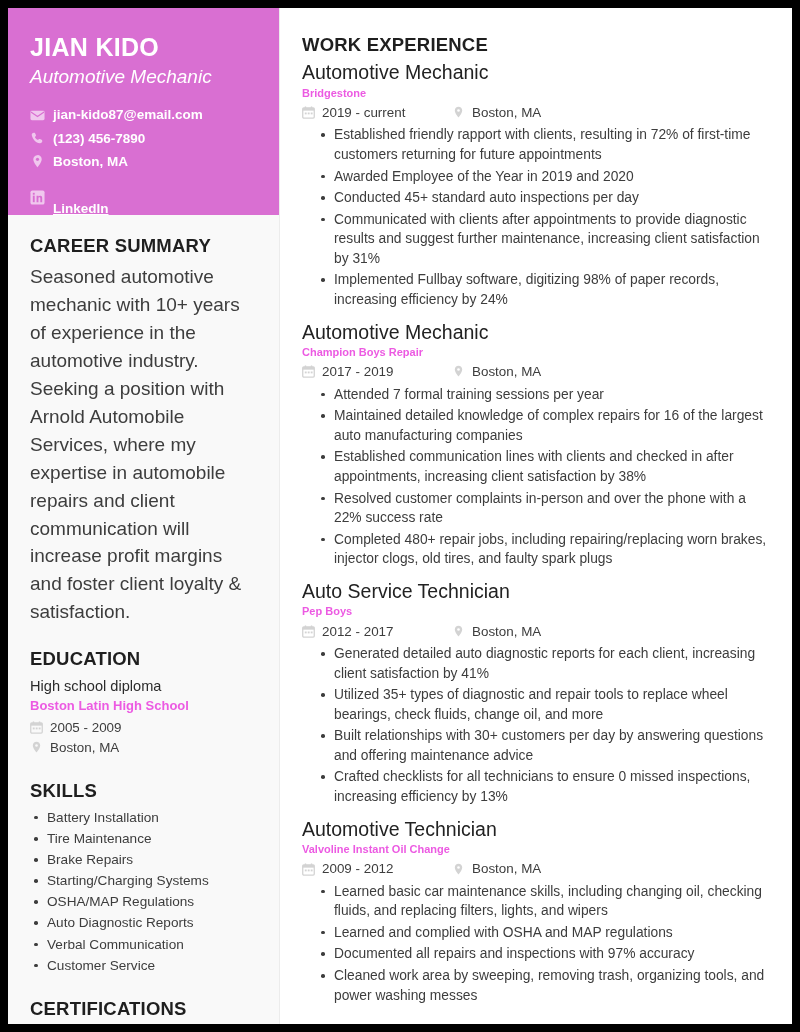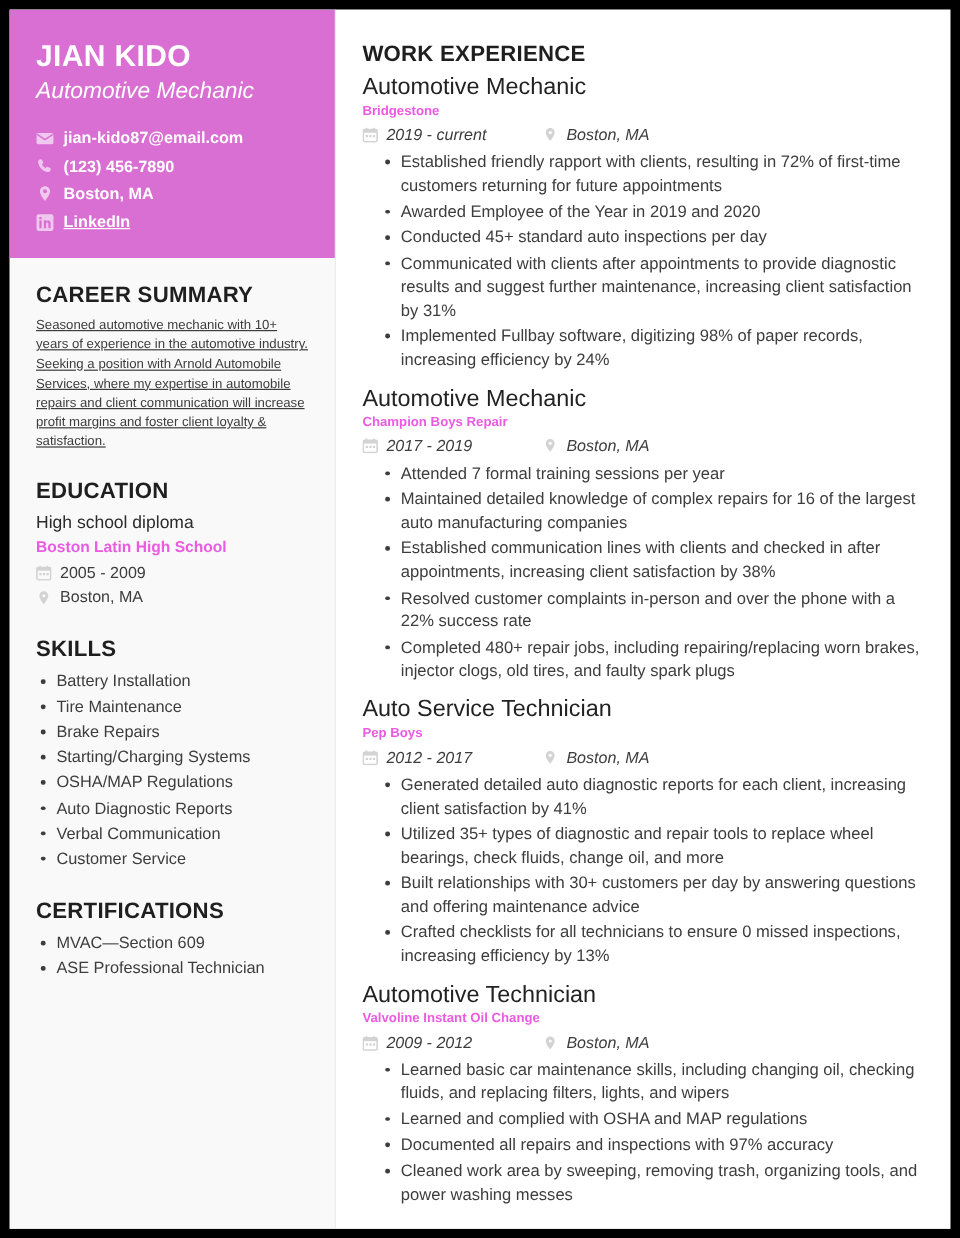--- a/index.html
+++ b/index.html
@@ -74,41 +74,41 @@
     display: inline-flex;
     align-items: center;
     justify-content: center;
     opacity: 0.72;
   }
   .contact-ico svg { display: block; }
   .contact-link {
     color: #ffffff;
     text-decoration: underline;
     font-weight: 600;
+    margin-top: 24px;
   }
 
   .side-body {
     padding: 20px 22px 0 22px;
     box-sizing: border-box;
   }
   .side-heading {
     font-size: 18.5px;
     font-weight: bold;
     color: #1f1f1f;
     letter-spacing: 0.2px;
     margin: 0 0 7px 0;
     line-height: 1.15;
   }
   .side-section { margin-bottom: 22px; }
   .summary-text {
-    font-size: 11px;
+    font-size: 19px;
     color: #3d3d3d;
     line-height: 1.47;
     margin: 0;
-    text-decoration: underline;
   }
   .edu-degree {
     font-size: 14.6px;
     color: #2b2b2b;
     line-height: 1.35;
     margin: 0 0 1px 0;
   }
   .edu-school {
     font-size: 13px;
     color: #ec5ae2;
@@ -188,21 +188,20 @@
     font-size: 11px;
     color: #ec5ae2;
     font-weight: bold;
     line-height: 1.3;
     margin: 0 0 3px 0;
   }
   .job-meta {
     display: flex;
     align-items: flex-start;
     margin-bottom: 3px;
-    font-style: italic;
   }
   .job-meta .meta-row { margin-bottom: 0; }
   .job-meta .date-cell { width: 150px; flex: 0 0 150px; }
 
   ul.bullets {
     list-style: none;
     margin: 0;
     padding: 0 0 0 16px;
   }
   ul.bullets li {

